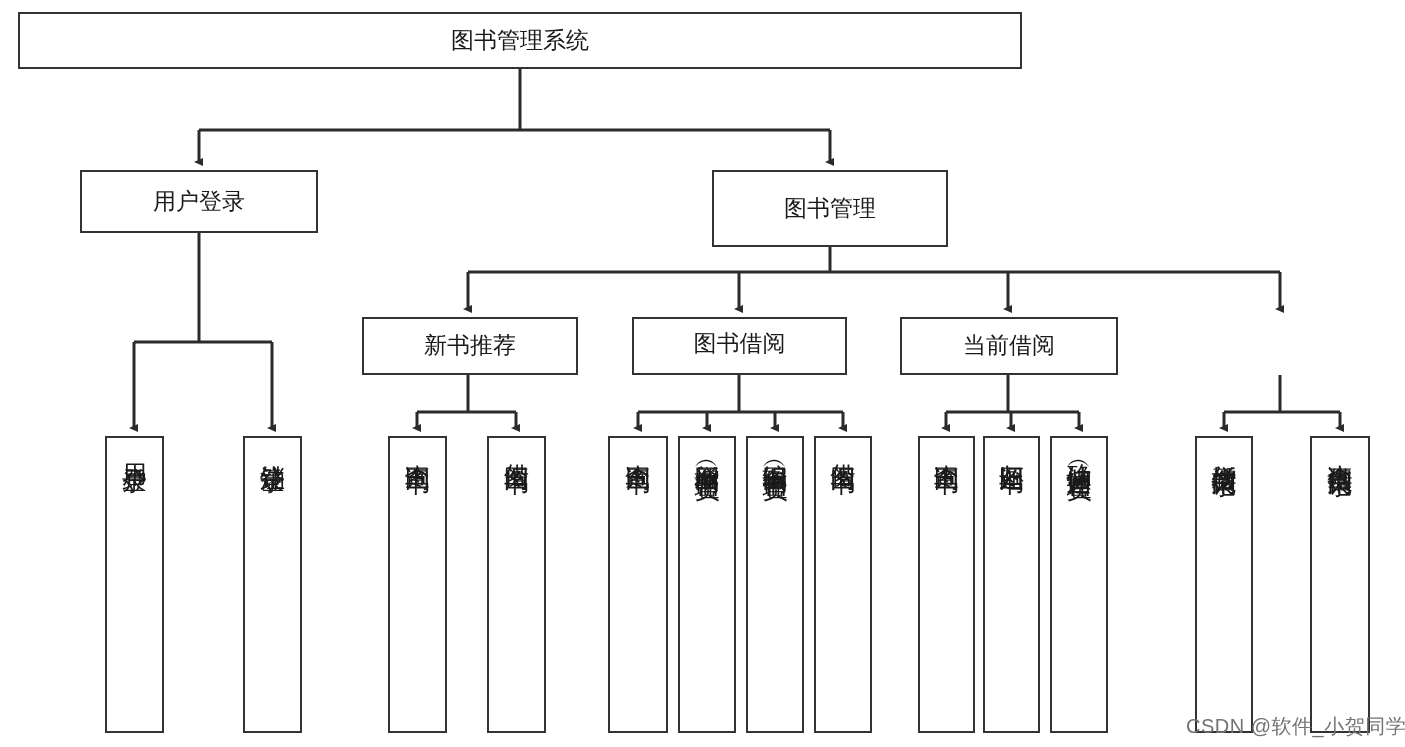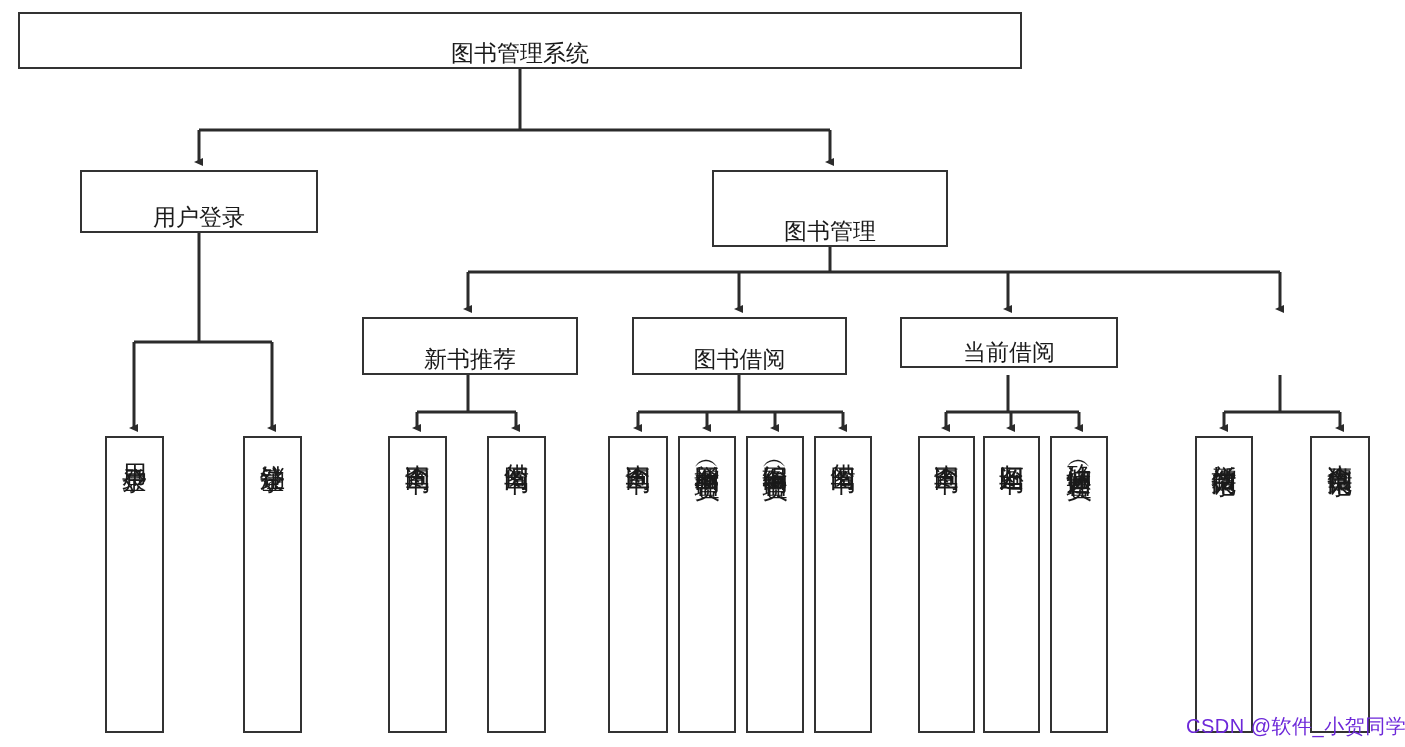--- a/index.html
+++ b/index.html
@@ -24,21 +24,21 @@
     width: 1405px;
     height: 747px;
     pointer-events: none;
   }
   .node {
     position: absolute;
     box-sizing: border-box;
     background: #ffffff;
     border: 2px solid #333333;
     display: flex;
-    align-items: flex-end;
+    align-items: center;
     justify-content: center;
     color: #1a1a1a;
   }
   .node .label {
     display: block;
     text-align: center;
     line-height: 1.18;
     white-space: nowrap;
   }
   .node.horiz .label {
@@ -56,21 +56,21 @@
     text-orientation: upright;
     font-size: 25px;
     letter-spacing: 2px;
     line-height: 1;
   }
   .watermark {
     position: absolute;
     left: 1186px;
     top: 713px;
     font-size: 20px;
-    color: #6d28d9;
+    color: #737373;
     letter-spacing: 0.5px;
     white-space: nowrap;
     pointer-events: none;
   }
 </style>
 </head>
 <body>
 
 <div id="diagram-root">
 
@@ -134,24 +134,24 @@
   <div class="node horiz" style="left:80px; top:170px; width:238px; height:63px;">
     <span class="label">用户登录</span>
   </div>
   <div class="node horiz" style="left:712px; top:170px; width:236px; height:77px;">
     <span class="label">图书管理</span>
   </div>
 
   <div class="node horiz" style="left:362px; top:317px; width:216px; height:58px;">
     <span class="label">新书推荐</span>
   </div>
-  <div class="node horiz" style="left:632px; top:317px; width:215px; height:58px;">
+  <div class="node horiz" style="left:632px; top:317px; width:215px; height:58px;font-family:Liberation Mono, monospace;">
     <span class="label">图书借阅</span>
   </div>
-  <div class="node horiz" style="left:900px; top:317px; width:218px; height:51px;">
+  <div class="node horiz" style="left:900px; top:317px; width:218px; height:58px;">
     <span class="label">当前借阅</span>
   </div>
 
   <div class="node vert" style="left:105px; top:436px; width:59px; height:297px;">
     <span class="label">用户登录</span>
   </div>
   <div class="node vert" style="left:243px; top:436px; width:59px; height:297px;">
     <span class="label">注销登录</span>
   </div>
   <div class="node vert" style="left:388px; top:436px; width:59px; height:297px;">

